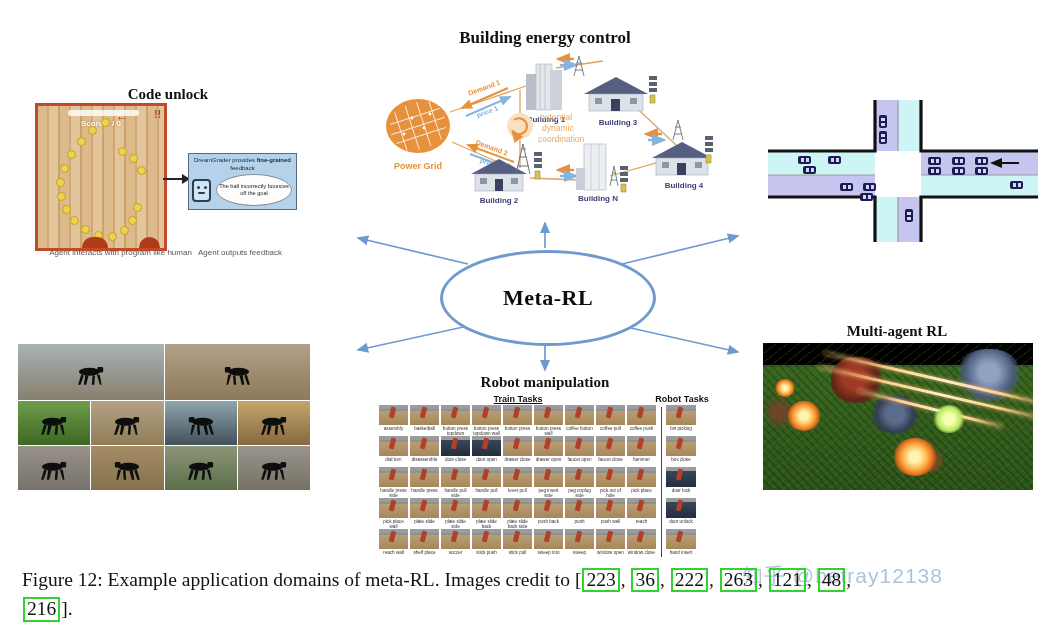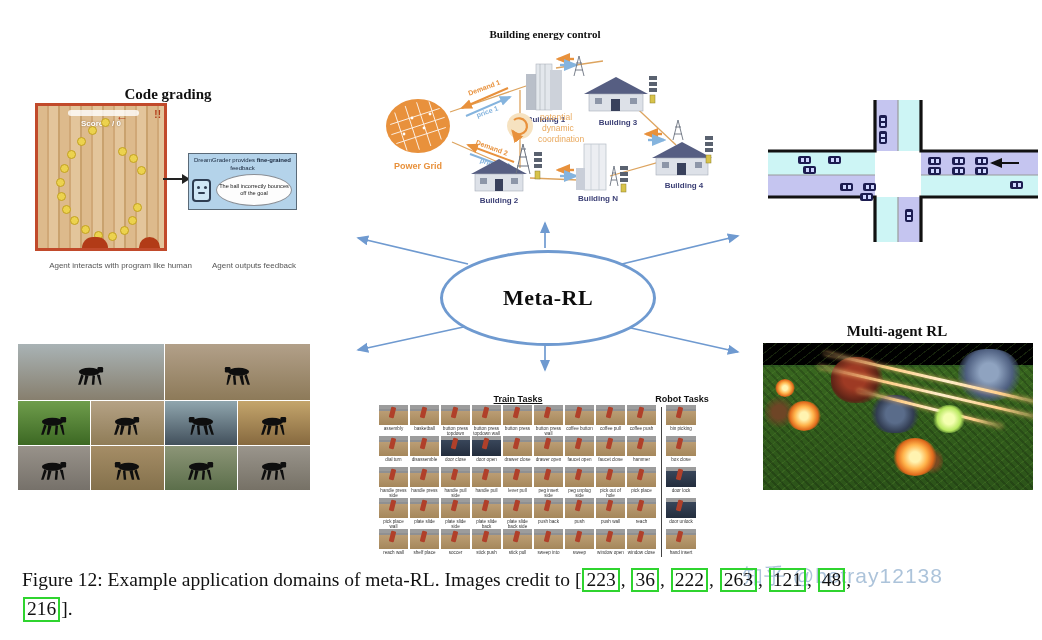--- a/index.html
+++ b/index.html
@@ -24,21 +24,21 @@
   #fbox{position:absolute;left:188px;top:153px;width:109px;height:57px;background:#b4d3ea;border:1px solid #5a6a78;box-sizing:border-box;}
   #fbox .fhead{margin-top:3px;text-align:center;font:6px/1.25 "Liberation Sans",sans-serif;color:#17263c;}
   #robot{position:absolute;left:3px;top:25px;width:19px;height:23px;border:2px solid #2e3d52;border-radius:4px;
          background:#cfe7f6;box-sizing:border-box;}
   #robot:before{content:"";position:absolute;left:3px;top:5px;width:3px;height:3px;border-radius:50%;background:#2e3d52;
                 box-shadow:7px 0 0 #2e3d52;}
   #robot:after{content:"";position:absolute;left:4px;top:11px;width:7px;height:2px;border-radius:2px;background:#2e3d52;}
   #bubble{position:absolute;left:27px;top:20px;width:76px;height:32px;background:#fdfdfd;border:1px solid #8a8f96;
           border-radius:50%;display:flex;align-items:center;justify-content:center;text-align:center;
           font:5.6px/1.3 "Liberation Sans",sans-serif;color:#222;padding:2px;box-sizing:border-box;}
-  .smallcap{position:absolute;text-align:center;font:8px "Liberation Sans",sans-serif;color:#555;margin-top:13px;}
+  .smallcap{position:absolute;text-align:center;font:8px "Liberation Sans",sans-serif;color:#555;}
   
   #hub{position:absolute;left:440px;top:250px;width:210px;height:90px;border:3px solid #6f9ad0;border-radius:50%;
        background:#fff;display:flex;align-items:center;justify-content:center;z-index:2;}
   #hub span{font:bold 22px "Liberation Serif",serif;color:#0d0d0d;letter-spacing:.5px;}
   
   #loco{position:absolute;left:18px;top:344px;width:292px;height:146px;display:grid;
         grid-template-columns:repeat(4,1fr);grid-template-rows:56px 44px 44px;gap:1px;background:#fff;}
   .tile{position:relative;overflow:hidden;}
   .tile svg{position:absolute;left:50%;top:55%;transform:translate(-50%,-50%);}
   .t-wide{grid-column:span 2;}
@@ -84,21 +84,21 @@
     <g stroke="#6f9ad0" stroke-width="1.7" fill="none">
       <line x1="545" y1="248" x2="545" y2="223" marker-end="url(#mhub)"></line>
       <line x1="545" y1="342" x2="545" y2="370" marker-end="url(#mhub)"></line>
       <line x1="468" y1="264" x2="358" y2="238" marker-end="url(#mhub)"></line>
       <line x1="468" y1="326" x2="358" y2="350" marker-end="url(#mhub)"></line>
       <line x1="622" y1="264" x2="738" y2="236" marker-end="url(#mhub)"></line>
       <line x1="622" y1="326" x2="738" y2="352" marker-end="url(#mhub)"></line>
     </g>
   </svg>
 
-  <div class="ptitle" style="left:38px;top:86px;width:260px;">Code grading</div>
+  <div class="ptitle" style="left:38px;top:86px;width:260px;">Code unlock</div>
   <div id="game">
     <div class="paddle"></div>
     <div class="score">Score 0 / 0</div>
     <div class="redarrow">←</div>
     <div class="bangs">!!</div>
     <div>
         <div class="ball" style="left: 63px; top: 12px;"></div>
         <div class="ball" style="left: 50px; top: 20px;"></div>
         <div class="ball" style="left: 39px; top: 31px;"></div>
         <div class="ball" style="left: 29px; top: 44px;"></div>
@@ -123,23 +123,23 @@
   <div id="cg-arrow"></div>
   <div id="fbox">
     <div class="fhead">
       <span>DreamGrader provides </span><b>fine-grained</b><br>
       <span>feedback</span>
     </div>
     <div id="robot"></div>
     <div id="bubble">The ball incorrectly bounces off the goal</div>
   </div>
   <div class="smallcap" style="left:28px;top:248px;width:185px;">Agent interacts with program like human</div>
-  <div class="smallcap" style="left:196px;top:248px;width:116px;">Agent outputs feedback</div>
-
-  <div class="ptitle" style="left:395px;top:28px;width:300px;font-size:11px;">Building energy control</div>
+  <div class="smallcap" style="left:182px;top:248px;width:116px;">Agent outputs feedback</div>
+
+  <div class="ptitle" style="left:395px;top:28px;width:300px;font-size:17px;">Building energy control</div>
   <svg class="abs" style="left:378px;top:48px;" width="337" height="160" viewBox="0 0 337 160">
     <defs>
       <marker id="mo" markerWidth="6" markerHeight="6" refX="5" refY="2.5" orient="auto">
           <path d="M0 0 L6 2.5 L0 5 Z" fill="#e8913c"></path>
         </marker>
       <marker id="mb" markerWidth="6" markerHeight="6" refX="5" refY="2.5" orient="auto">
           <path d="M0 0 L6 2.5 L0 5 Z" fill="#85b4de"></path>
         </marker>
     </defs>
 
@@ -458,20 +458,21 @@
             <rect x="30" y="3" width="7" height="7" rx="1.5"></rect>
             <path d="M10 12 L6 25 L9 25 L13 14 Z"></path>
             <path d="M15 13 L13 25 L16 25 L19 14 Z"></path>
             <path d="M24 13 L23 25 L26 25 L27 14 Z"></path>
             <path d="M29 12 L33 25 L35 25 L33 13 Z"></path>
           </g>
         </svg>
       </div>
     </div>
 
+  <div class="ptitle" style="left:420px;top:374px;width:250px;">Robot manipulation</div>
   <div class="mhead" style="left:380px;top:394px;width:276px;text-decoration:underline;">Train Tasks</div>
   <div class="mhead" style="left:652px;top:394px;width:60px;">Robot Tasks</div>
   <div id="mtrain">
       <div class="mcell">
         <div class="mthumb">
           <span class="marm"></span>
         </div>
         <div class="mlabel">assembly</div>
       </div>
       <div class="mcell">

